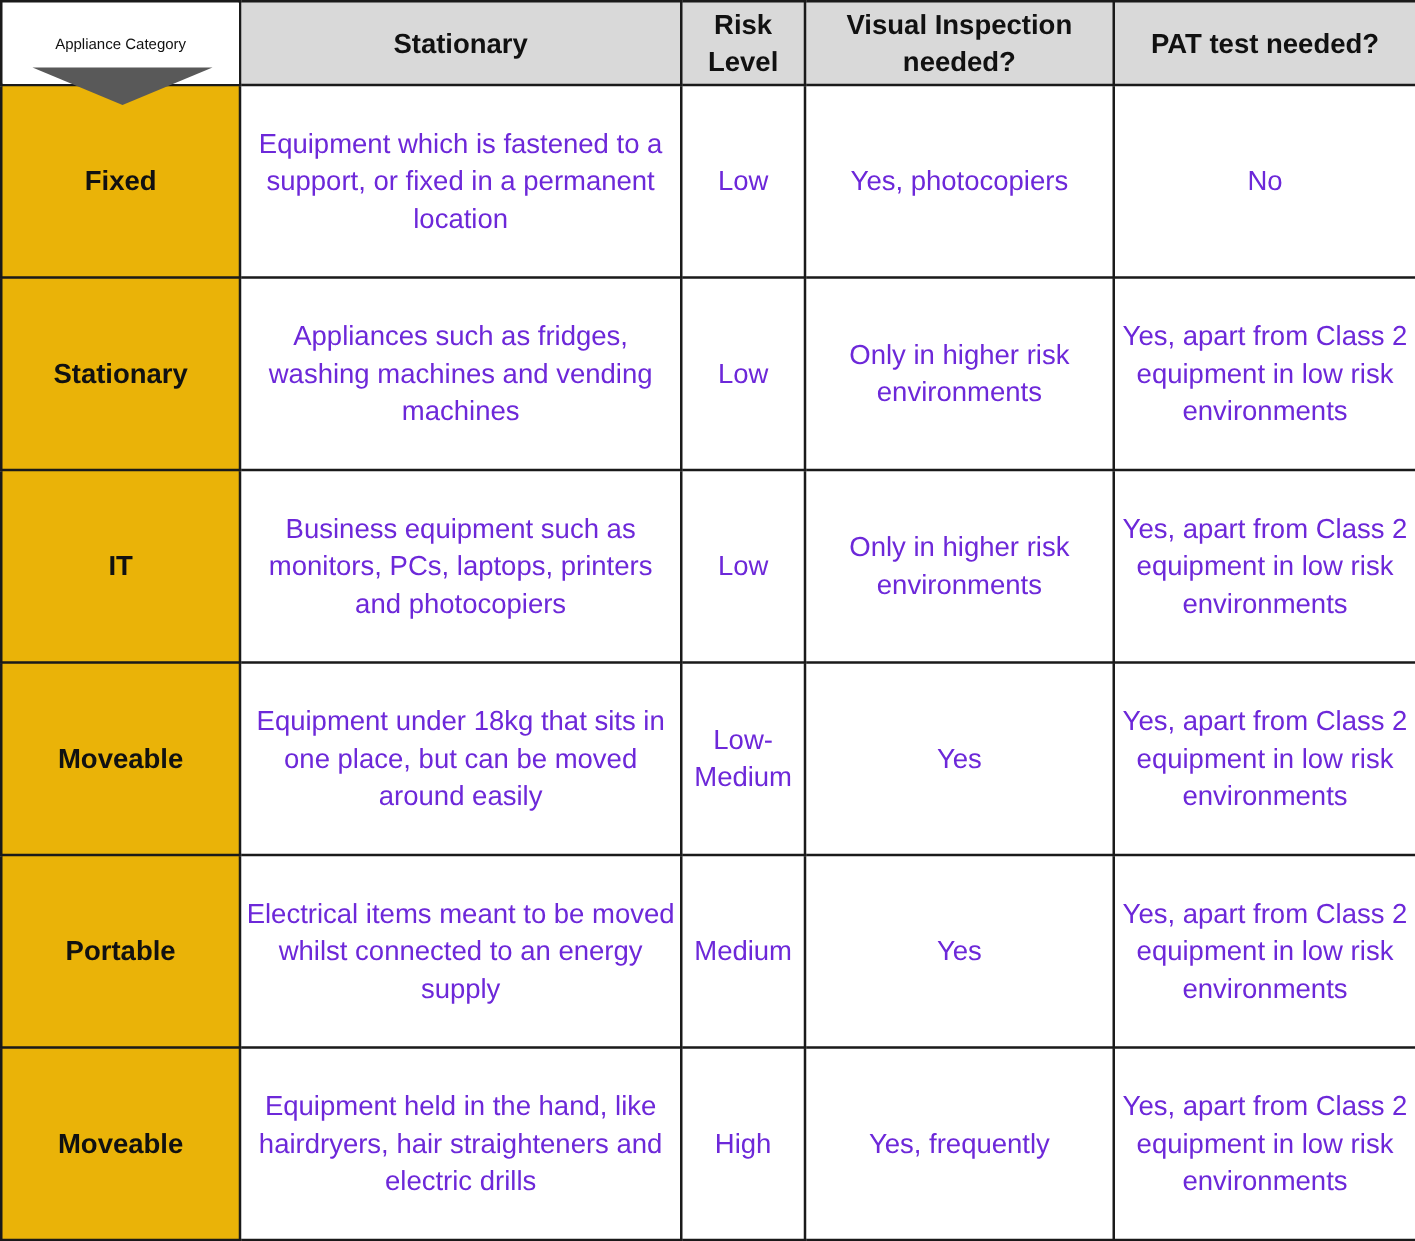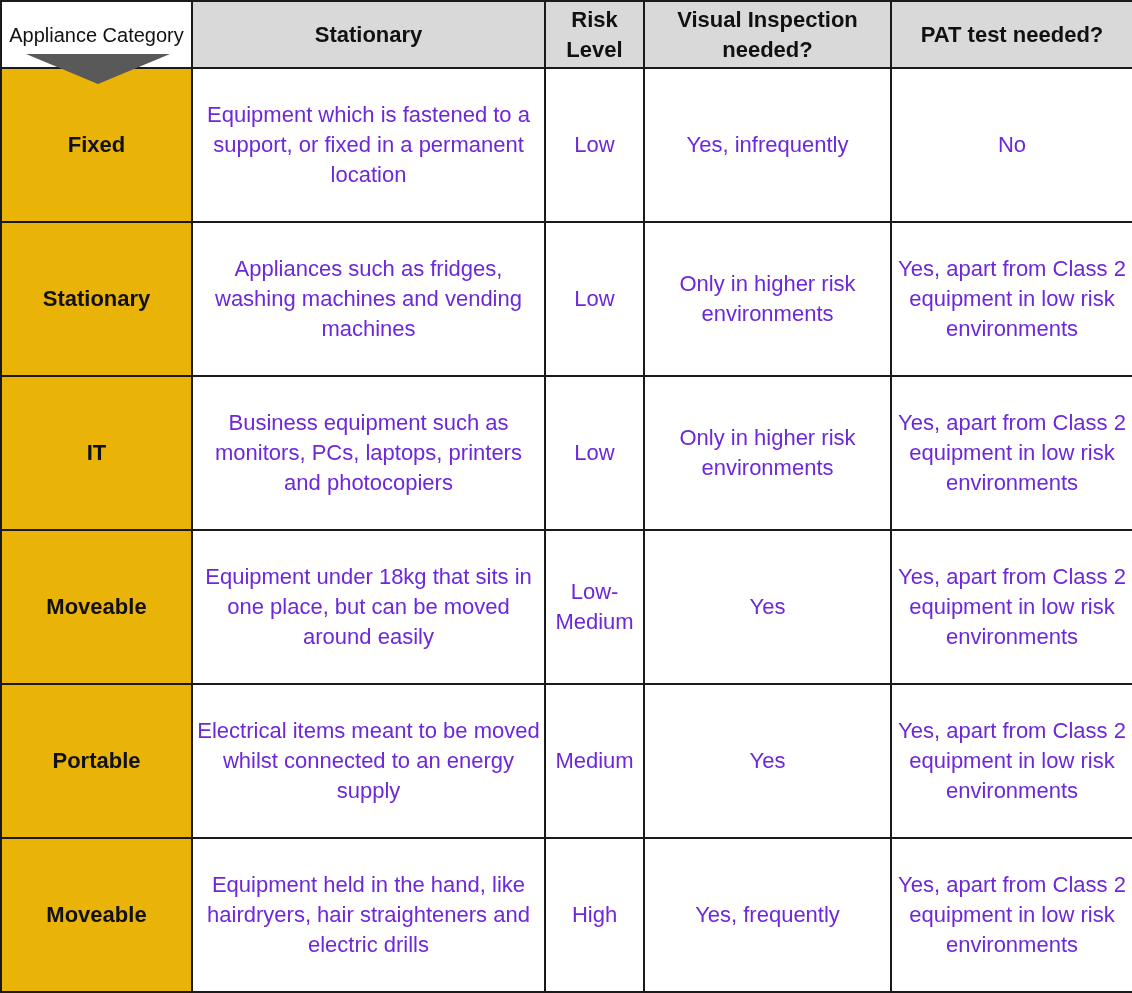--- a/index.html
+++ b/index.html
@@ -41,21 +41,21 @@
     }
     .tbl th.corner {
       background: #ffffff;
       position: relative;
       padding: 0;
       vertical-align: top;
     }
     .corner-label {
       display: block;
       font-weight: normal;
-      font-size: 20px;
+      font-size: 12px;
       line-height: 18px;
       margin-top: 24px;
       color: #111111;
     }
     .corner-arrow {
       position: absolute;
       left: 24px; top: 52px;
       width: 0; height: 0;
       border-left: 72px solid transparent;
       border-right: 72px solid transparent;
@@ -84,21 +84,21 @@
       <th>Risk Level</th>
       <th>Visual Inspection needed?</th>
       <th>PAT test needed?</th>
     </tr>
   </thead>
   <tbody>
     <tr class="row">
       <td class="cat">Fixed</td>
       <td class="cell">Equipment which is fastened to a support, or fixed in a permanent location</td>
       <td class="cell">Low</td>
-      <td class="cell">Yes, infrequently</td>
+      <td class="cell">Yes, photocopiers</td>
       <td class="cell">No</td>
     </tr>
     <tr class="row">
       <td class="cat">Stationary</td>
       <td class="cell">Appliances such as fridges, washing machines and vending machines</td>
       <td class="cell">Low</td>
       <td class="cell">Only in higher risk environments</td>
       <td class="cell">Yes, apart from Class 2 equipment in low risk environments</td>
     </tr>
     <tr class="row">

